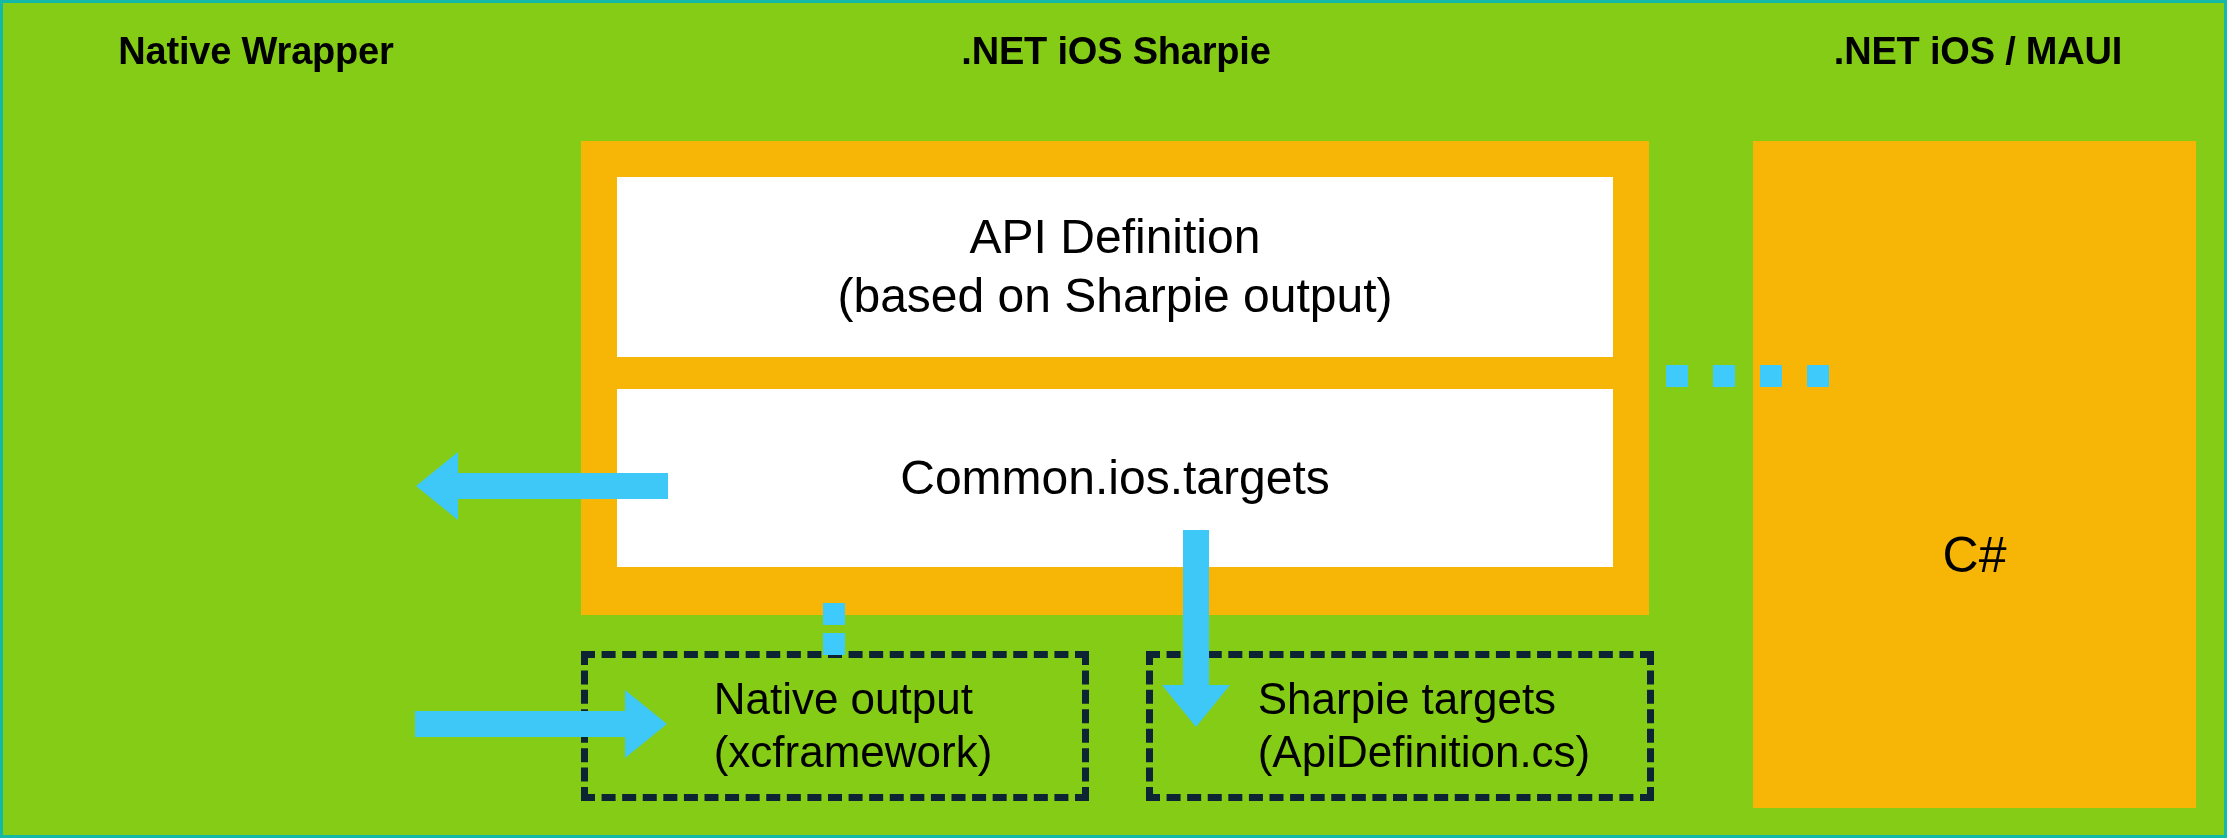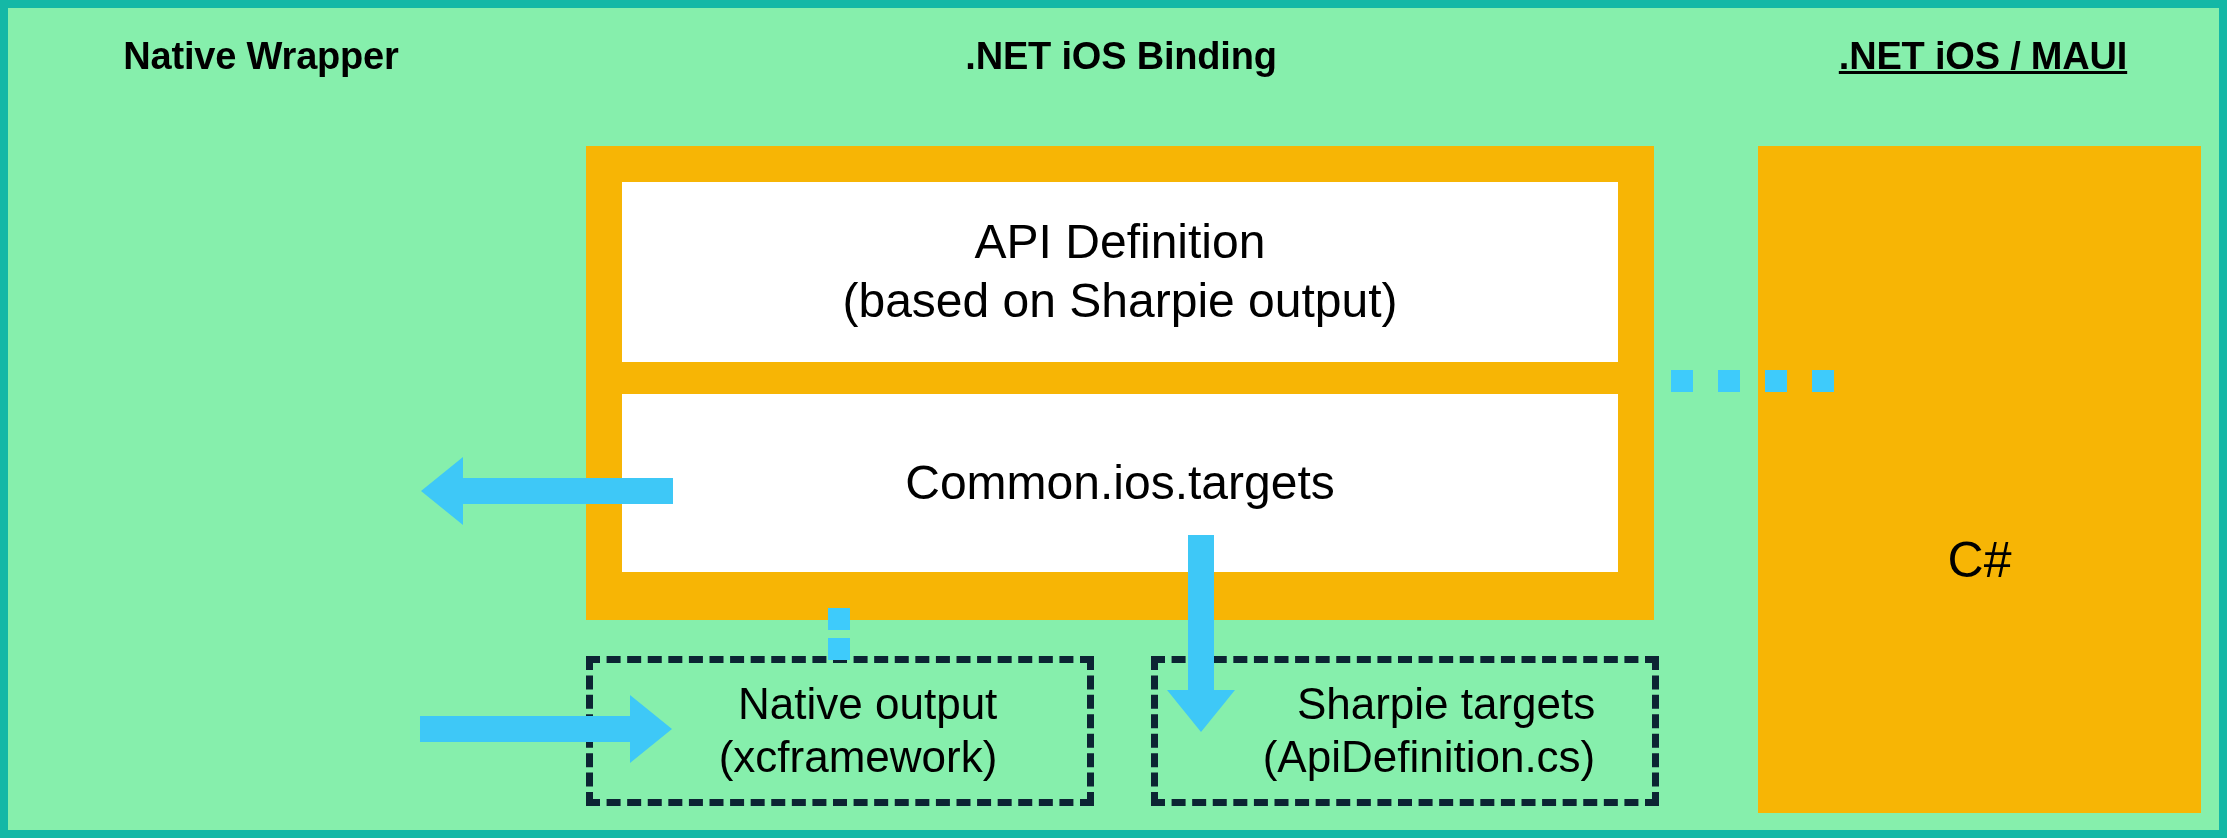--- a/index.html
+++ b/index.html
@@ -4,41 +4,41 @@
 <style>
   html, body {
     margin: 0;
     padding: 0;
     background: #ffffff;
   }
   #canvas {
     position: relative;
     width: 2227px;
     height: 838px;
-    background: #86efac;
+    background: #84cc16;
     overflow: hidden;
     font-family: "Liberation Sans", sans-serif;
     box-sizing: border-box;
-    border: 8px solid #14b8a6;
+    border: 3px solid #14b8a6;
   }
 
   
   .col-header {
     position: absolute;
     text-align: center;
     font-weight: bold;
     color: #000000;
     font-size: 38px;
     line-height: 1.1;
     letter-spacing: -0.2px;
     white-space: nowrap;
   }
   #hdr-native   { left: 28px;   top: 28px;  width: 450px; }
   #hdr-binding  { left: 578px;  top: 28px;  width: 1070px; }
-  #hdr-maui     { left: 1750px; top: 28px;  width: 450px; text-decoration: underline; }
+  #hdr-maui     { left: 1750px; top: 28px;  width: 450px; }
 
   
   #native-panel {
     position: absolute;
     left: 28px;
     top: 135px;
     width: 443px;
     height: 670px;
     background: #414141;
     display: flex;
@@ -116,21 +116,21 @@
   }
 
   
   .dashed-box {
     position: absolute;
     border: 7px dashed #0c2433;
     background: transparent;
     display: flex;
     align-items: center;
     justify-content: center;
-    text-align: right;
+    text-align: left;
     box-sizing: border-box;
   }
   .dashed-box .card-text {
     font-size: 44px;
     line-height: 1.2;
     color: #000000;
     white-space: pre-line;
   }
   #box-native-output {
     left: 578px;
@@ -208,21 +208,21 @@
   #dot-v-1 { left: 820px; top: 600px; }
   #dot-v-2 { left: 820px; top: 630px; }
 </style>
 </head>
 <body>
 
 <div id="canvas">
 
   <div class="col-header" id="hdr-native">Native Wrapper</div>
 
-  <div class="col-header" id="hdr-binding">.NET iOS Binding</div>
+  <div class="col-header" id="hdr-binding">.NET iOS Sharpie</div>
 
   <div class="col-header" id="hdr-maui">.NET iOS / MAUI</div>
 
 
   <div id="binding-panel">
 
     <div class="white-card" id="card-api">
       <div class="card-text">API Definition
 (based on Sharpie output)</div>
     </div>

